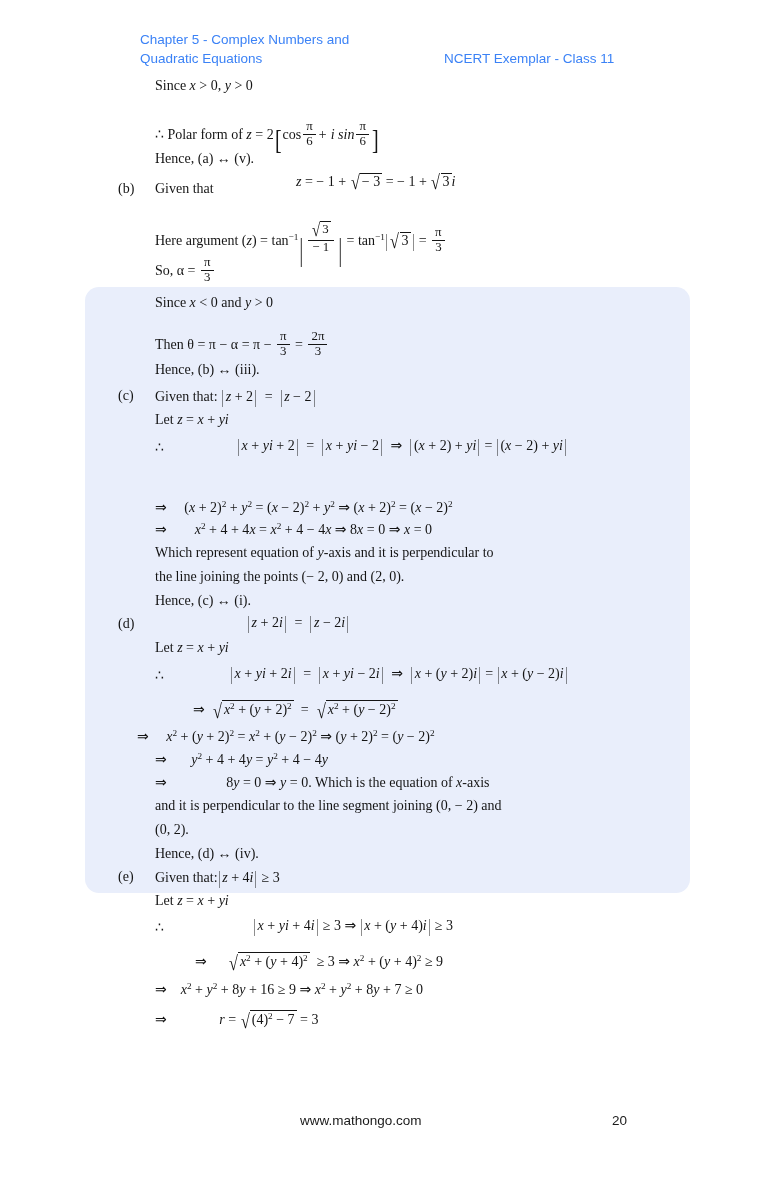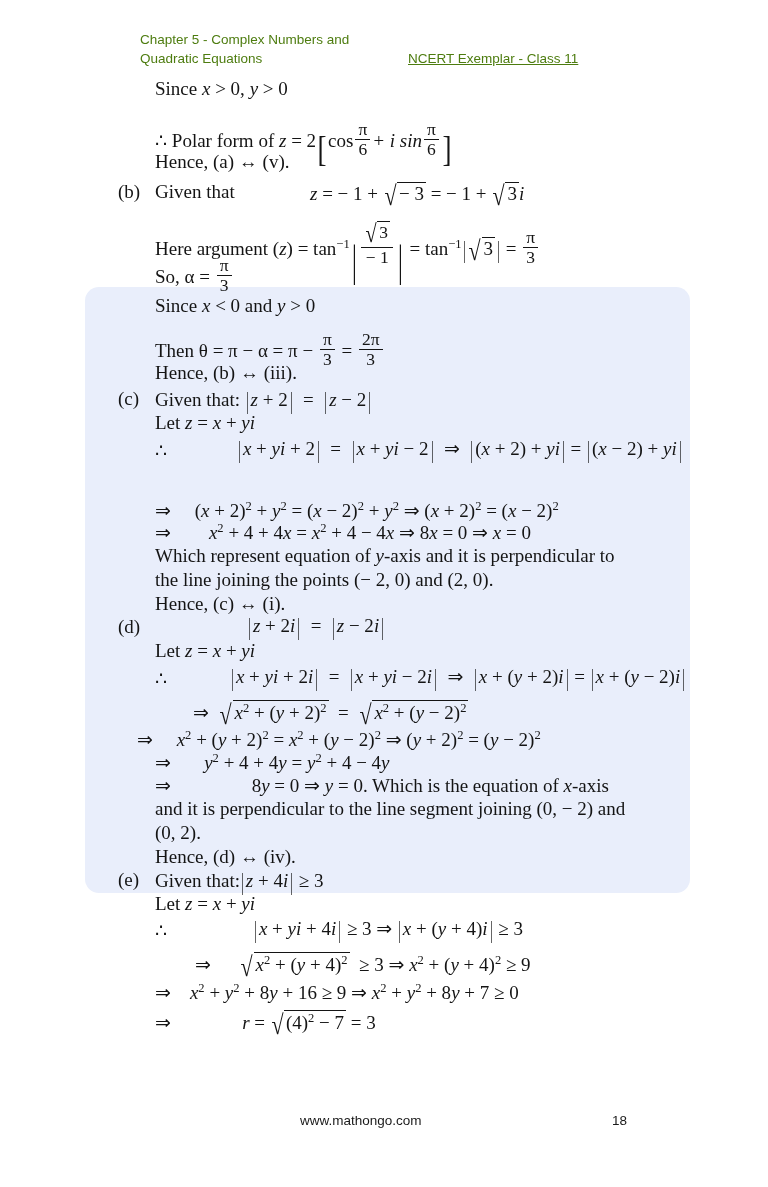--- a/index.html
+++ b/index.html
@@ -44,31 +44,31 @@
     left:85px;top:287px;width:605px;height:606px;
     background:#e9eefb;
     border-radius:14px;
     z-index:1;
   }
 
   
   .hdr{
     position:absolute;top:30px;left:0;width:768px;height:48px;
     font-family:"Liberation Sans", sans-serif;
-    font-size:13.5px;line-height:19px;color:#4d7c0f;
+    font-size:13.5px;line-height:19px;color:#3b82f6;
     z-index:3;
   }
   .hdr-left{position:absolute;left:140px;top:0;width:300px;}
-  .hdr-right{position:absolute;left:408px;top:19px;text-decoration:underline;}
+  .hdr-right{position:absolute;left:444px;top:19px;}
 
   
   .content{
     position:absolute;left:0;top:0;width:768px;height:1187px;
     z-index:3;
-    font-size:19px;
+    font-size:14px;
     line-height:1.0;
   }
   .ln{position:absolute;white-space:nowrap;}
 
   
   i.v{font-style:italic;}
   .fr{
     display:inline-block;vertical-align:-0.45em;
     text-align:center;font-size:0.92em;line-height:1.06;
     margin:0 2px;
@@ -141,21 +141,21 @@
     <div class="ln" style="left:155px;top:120px;">
       <span>∴ Polar form of</span>
       <i class="v">z</i>
       <span>= 2</span><span class="bigbr">[</span><span>cos</span><span class="fr"><span class="num">π</span><span class="den">6</span></span><span style="font-style:italic">+ i sin</span><span class="fr"><span class="num">π</span><span class="den">6</span></span><span class="bigbr">]</span>
     </div>
 
     <div class="ln" style="left:155px;top:152px;">Hence, (a) ↔ (v).</div>
 
     <div class="ln" style="left:118px;top:182px;" style2="">(b)</div>
     <div class="ln" style="left:155px;top:182px;">Given that</div>
-    <div class="ln" style="left:296px;top:182px;margin-left:14px;">
+    <div class="ln" style="left:296px;top:172px;">
       <i class="v">z</i> = − 1 +
       <span class="sq"><span class="rad">√</span><span class="bod">− 3</span></span>
       = − 1 + <span class="sq"><span class="rad">√</span><span class="bod">3</span></span><i class="v">i</i>
     </div>
 
     <div class="ln" style="left:155px;top:220px;">
       Here argument (<i class="v">z</i>) = tan<span class="sup">−1</span><span class="ab abt"><span class="bar">|</span><span class="bodab"><span class="fr"><span class="num"><span class="sq"><span class="rad">√</span><span class="bod">3</span></span></span><span class="den">− 1</span></span></span><span class="bar">|</span></span>
       = tan<span class="sup">−1</span><span class="ab"><span class="bar">|</span><span class="bodab"><span class="sq"><span class="rad">√</span><span class="bod">3</span></span></span><span class="bar">|</span></span>
       = <span class="fr"><span class="num">π</span><span class="den">3</span></span>
     </div>
@@ -282,16 +282,16 @@
     <div class="ln" style="left:155px;top:1010px;">
       ⇒&nbsp;&nbsp;&nbsp;&nbsp;&nbsp;&nbsp;&nbsp;&nbsp;&nbsp;&nbsp;&nbsp;&nbsp;&nbsp;&nbsp;&nbsp;<i class="v">r</i> =
       <span class="sq"><span class="rad">√</span><span class="bod">(4)<span class="sup">2</span> − 7</span></span>
       = 3
     </div>
 
   </div>
 
   <div class="footer">
     <div class="f-url">www.mathongo.com</div>
-    <div class="f-pg">18</div>
+    <div class="f-pg">20</div>
   </div>
 
 </div>
 
 </body></html>

